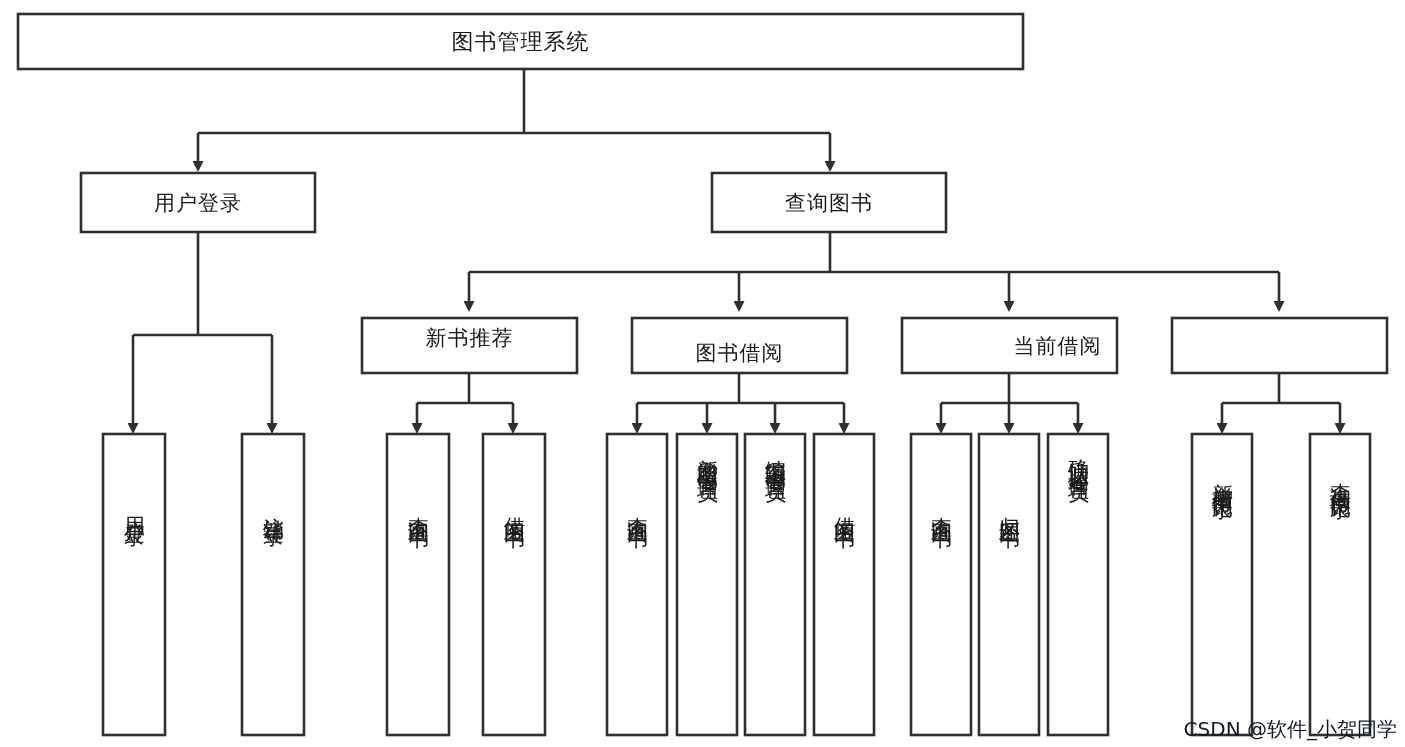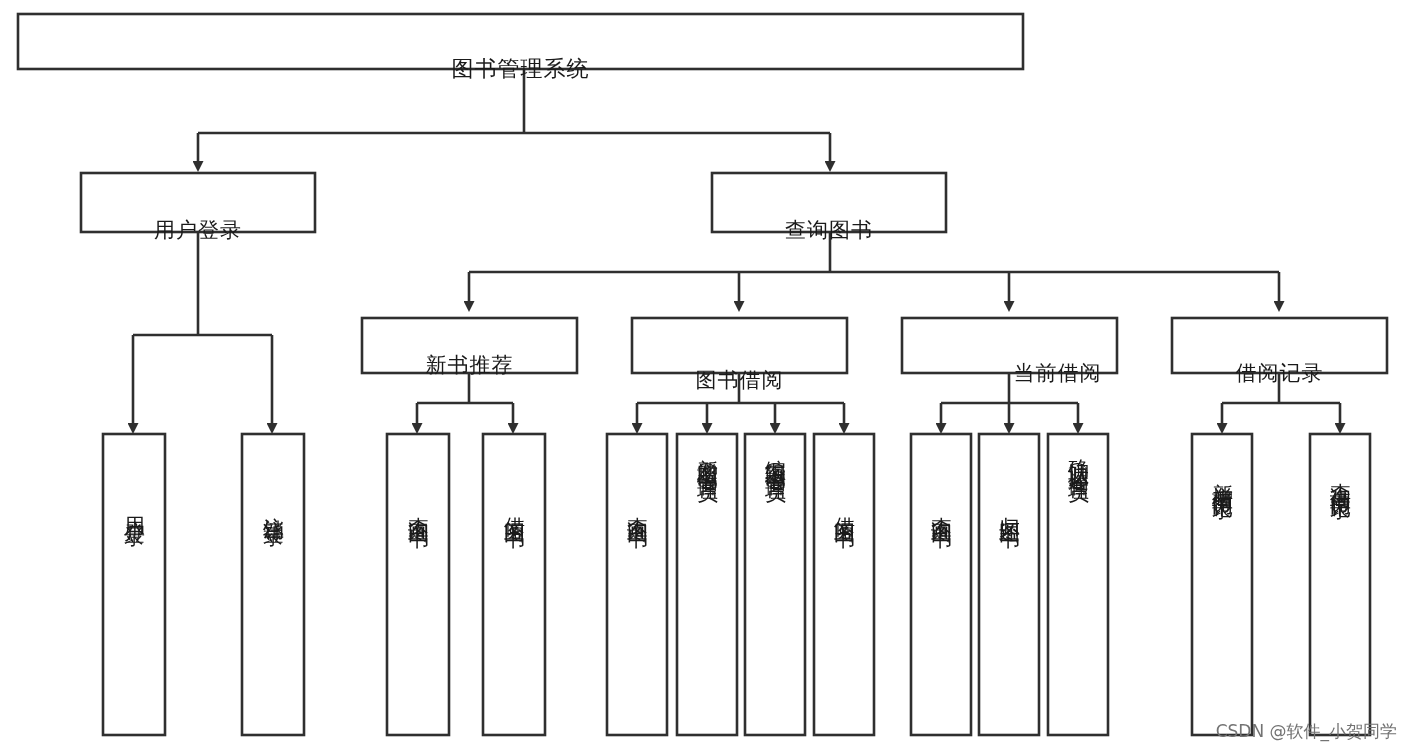--- a/index.html
+++ b/index.html
@@ -56,39 +56,38 @@
     color: #1a1a1a;
     letter-spacing: 3.5px;
     white-space: nowrap;
   }
   .hlabel-wrap {
     position: absolute;
     display: flex;
     align-items: center;
     justify-content: center;
     pointer-events: none;
-    margin-top: 27px;
   }
   .hlabel-text {
     font-family: "DejaVu Sans", "Liberation Sans", sans-serif;
     font-size: 21px;
     color: #1a1a1a;
     letter-spacing: 1px;
     white-space: nowrap;
   }
   .hlabel-root {
     font-size: 22px;
   }
   #watermark {
     position: absolute;
     right: 8px;
     bottom: 4px;
     font-family: "DejaVu Sans", "Liberation Sans", sans-serif;
-    font-size: 17px;
-    color: #737373;
+    font-size: 20px;
+    color: #0f172a;
     white-space: nowrap;
     pointer-events: none;
   }
 </style>
 </head>
 <body>
 
 <div id="diagram-root">
 
   <svg id="tree-svg" viewBox="0 0 1405 747">
@@ -186,23 +185,20 @@
   </div>
 
   <div class="hlabel-wrap" style="left:632px; top:318px; width:215px; height:69px;">
     <span class="hlabel-text">图书借阅</span>
   </div>
 
   <div class="hlabel-wrap" style="left:902px; top:318px; width:215px; height:55px;padding-left:48px;">
     <span class="hlabel-text">当前借阅</span>
   </div>
 
-  <div class="hlabel-wrap" style="left:1172px; top:318px; width:215px; height:55px;">
-    <span class="hlabel-text">借阅记录</span>
-  </div>
 
   <div class="vlabel-wrap" style="left:103px; top:434px; width:62px; height:301px; padding-top:66px;">
     <span class="vlabel-text">用户登录</span>
   </div>
   <div class="vlabel-wrap" style="left:242px; top:434px; width:62px; height:301px; padding-top:66px;">
     <span class="vlabel-text">注销登录</span>
   </div>
 
   <div class="vlabel-wrap" style="left:387px; top:434px; width:62px; height:301px; padding-top:66px;">
     <span class="vlabel-text">查询图书</span>

